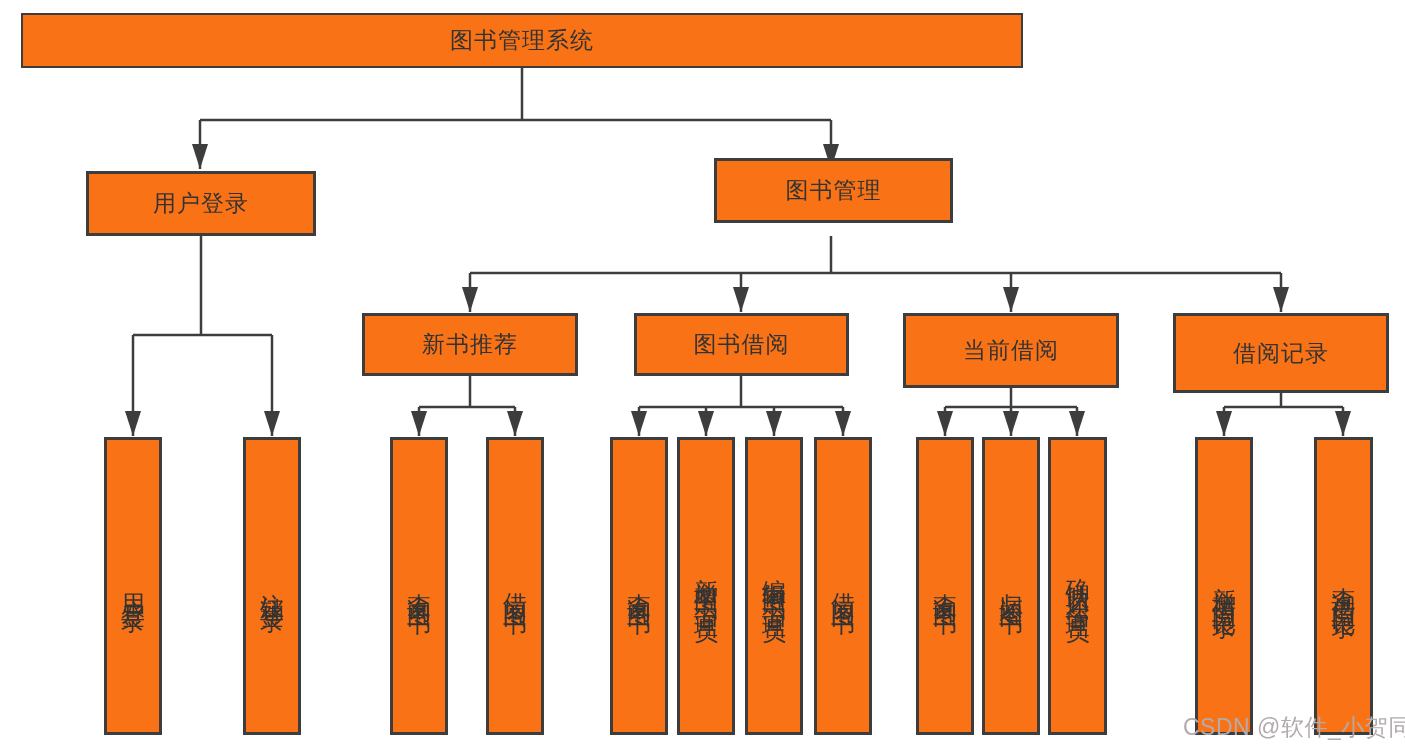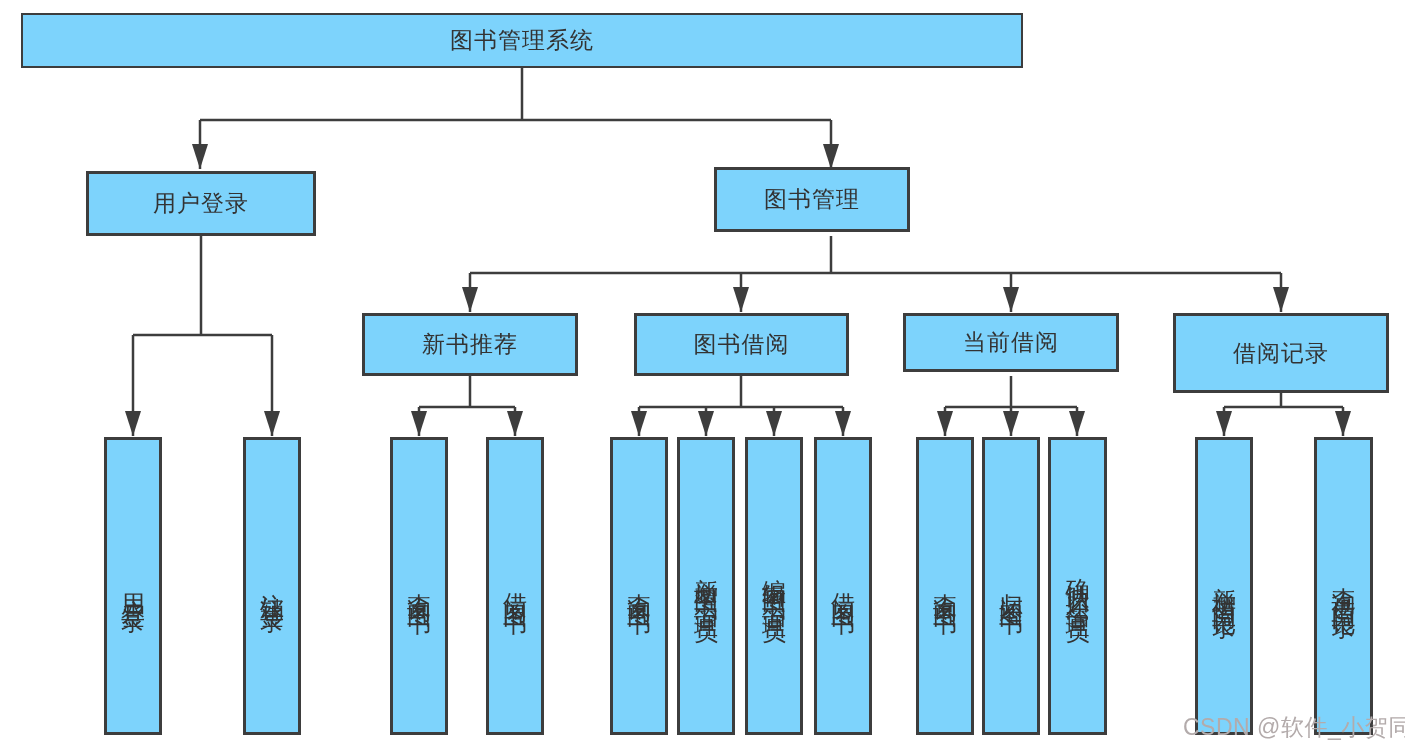--- a/index.html
+++ b/index.html
@@ -14,21 +14,21 @@
   .connectors {
     position: absolute;
     left: 0; top: 0;
     width: 1405px; height: 747px;
     z-index: 1;
   }
   .node {
     position: absolute;
     box-sizing: border-box;
     border: 3px solid #3d3d3d;
-    background: #7dd3fc;
+    background: #f97316;
     display: flex;
     align-items: center;
     justify-content: center;
     color: #333333;
     z-index: 2;
   }
   .root {
     left: 21px; top: 13px;
     width: 1002px; height: 55px;
     border-width: 2.5px;
@@ -101,25 +101,25 @@
 
       <path d="M1281 376 V407 M1224 407 H1343"></path>
       <line x1="1224" y1="407" x2="1224" y2="436" marker-end="url(#arrow)"></line>
       <line x1="1343" y1="407" x2="1343" y2="436" marker-end="url(#arrow)"></line>
     </g>
   </svg>
 
   <div class="node root">图书管理系统</div>
 
   <div class="node lvl" style="left:86px;top:171px;width:230px;height:65px">用户登录</div>
-  <div class="node lvl" style="left:714px;top:167px;width:196px;height:65px">图书管理</div>
+  <div class="node lvl" style="left:714px;top:158px;width:239px;height:65px">图书管理</div>
 
   <div class="node lvl" style="left:362px;top:313px;width:216px;height:63px">新书推荐</div>
   <div class="node lvl" style="left:634px;top:313px;width:215px;height:63px">图书借阅</div>
-  <div class="node lvl" style="left:903px;top:313px;width:216px;height:59px">当前借阅</div>
+  <div class="node lvl" style="left:903px;top:313px;width:216px;height:75px">当前借阅</div>
   <div class="node lvl" style="left:1173px;top:313px;width:216px;height:80px">借阅记录</div>
 
   <div class="node leaf" style="left:104px">用户登录</div>
   <div class="node leaf" style="left:243px">注销登录</div>
 
   <div class="node leaf" style="left:390px">查询图书</div>
   <div class="node leaf" style="left:486px">借阅图书</div>
 
   <div class="node leaf" style="left:610px">查询图书</div>
   <div class="node leaf" style="left:677px">新增图书（管理员）</div>

